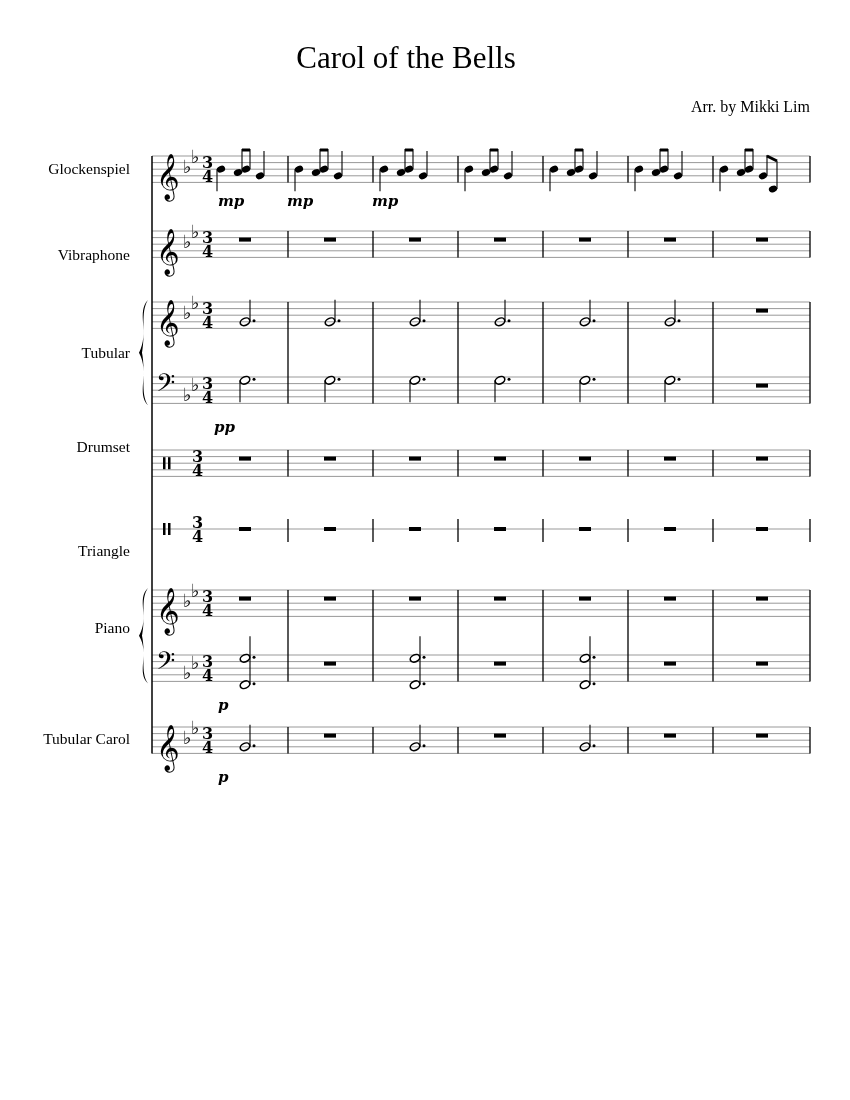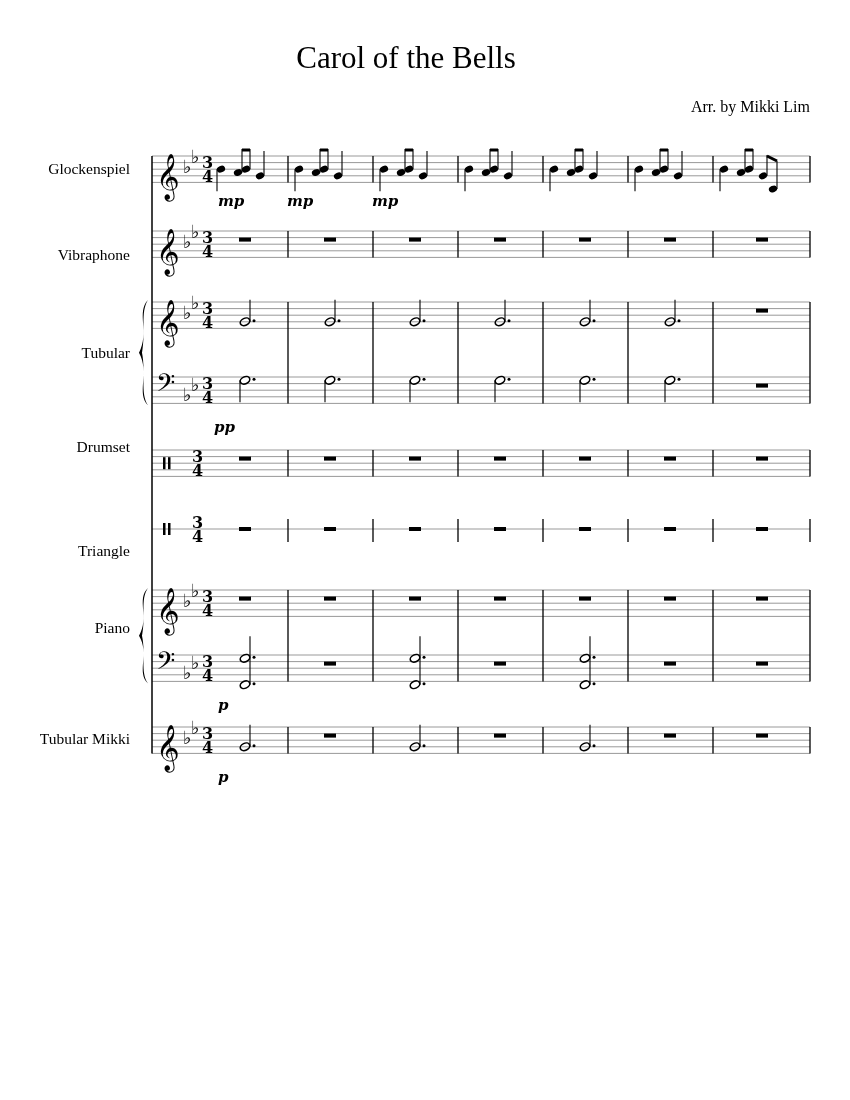--- a/index.html
+++ b/index.html
@@ -15,21 +15,21 @@
 <div class="title">Carol of the Bells</div>
 <div class="composer">Arr. by Mikki Lim</div>
 
 <div>
   <div class="inst-label" style="top:160px">Glockenspiel</div>
   <div class="inst-label" style="top:246px">Vibraphone</div>
   <div class="inst-label" style="top:344px">Tubular</div>
   <div class="inst-label" style="top:438px">Drumset</div>
   <div class="inst-label" style="top:542px">Triangle</div>
   <div class="inst-label" style="top:619px">Piano</div>
-  <div class="inst-label" style="top:730px">Tubular Mikki</div>
+  <div class="inst-label" style="top:730px">Tubular Carol</div>
 </div>
 
 <svg id="score" width="850" height="1100" xmlns="http://www.w3.org/2000/svg">
     <g>
       <line x1="152" x2="810" y1="156" y2="156" stroke="#999" stroke-width="1"></line>
       <line x1="152" x2="810" y1="162.6" y2="162.6" stroke="#999" stroke-width="1"></line>
       <line x1="152" x2="810" y1="169.2" y2="169.2" stroke="#999" stroke-width="1"></line>
       <line x1="152" x2="810" y1="175.8" y2="175.8" stroke="#999" stroke-width="1"></line>
       <line x1="152" x2="810" y1="182.4" y2="182.4" stroke="#999" stroke-width="1"></line>
       <ellipse cx="221" cy="169.2" rx="4.3" ry="3.2" fill="#000" transform="rotate(-25 221 169.2)"></ellipse>

